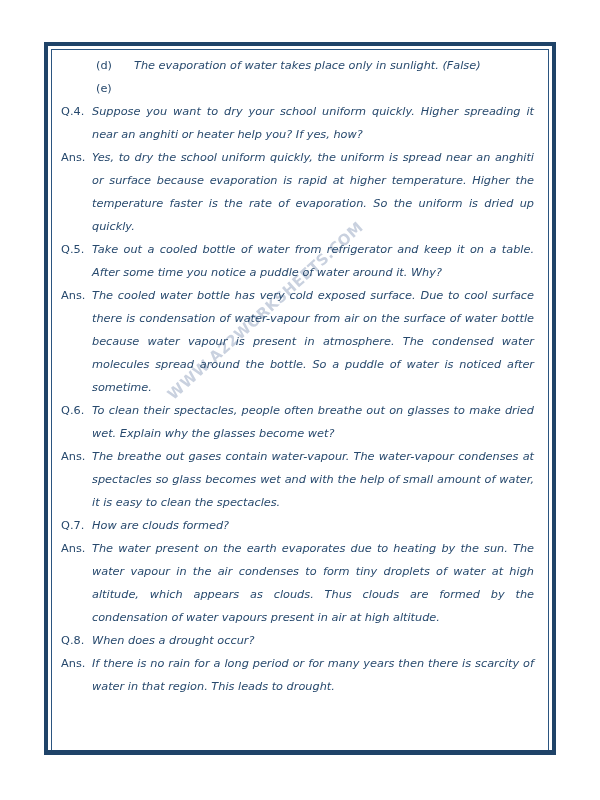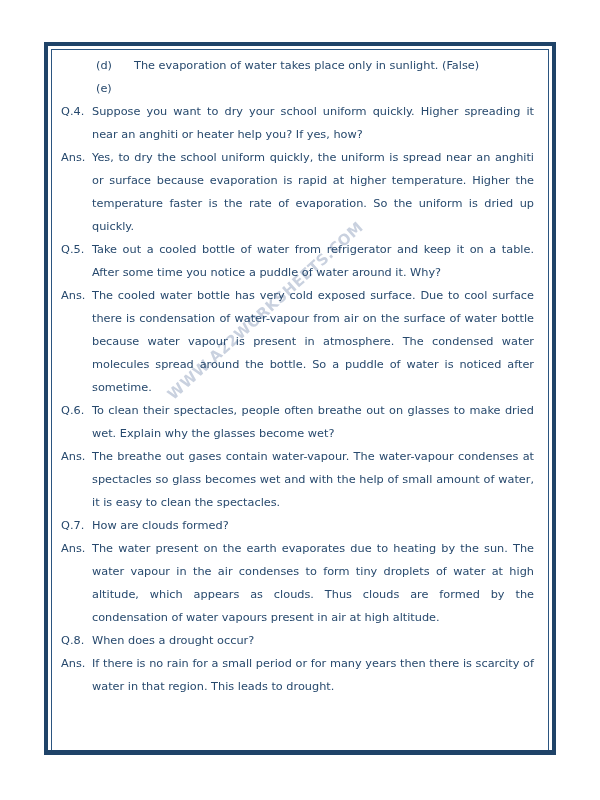--- a/index.html
+++ b/index.html
@@ -84,20 +84,21 @@
     box-sizing: border-box;
     white-space: nowrap;
   }
   .qa-text {
     flex: 1 1 auto;
     text-align: justify;
     text-justify: inter-word;
     padding-right: 10px;
     box-sizing: border-box;
     hyphens: none;
+    font-style: italic;
   }
   
 
   
   .qa-row.sub .qa-label {
     flex: 0 0 78px;
     width: 78px;
     padding-left: 40px;
   }
   .qa-row.sub .qa-text {
@@ -151,18 +152,18 @@
         <div class="qa-row">
           <div class="qa-label">Ans.</div>
           <div class="qa-text">The water present on the earth evaporates due to heating by the sun. The water vapour in the air condenses to form tiny droplets of water at high altitude, which appears as clouds. Thus clouds are formed by the condensation of water vapours present in air at high altitude.</div>
         </div>
         <div class="qa-row">
           <div class="qa-label">Q.8.</div>
           <div class="qa-text">When does a drought occur?</div>
         </div>
         <div class="qa-row">
           <div class="qa-label">Ans.</div>
-          <div class="qa-text">If there is no rain for a small period or for many years then there is scarcity of water in that region. This leads to drought.</div>
+          <div class="qa-text">If there is no rain for a long period or for many years then there is scarcity of water in that region. This leads to drought.</div>
         </div>
       </div>
 
   </div>
 </div>
 
 </body></html>

